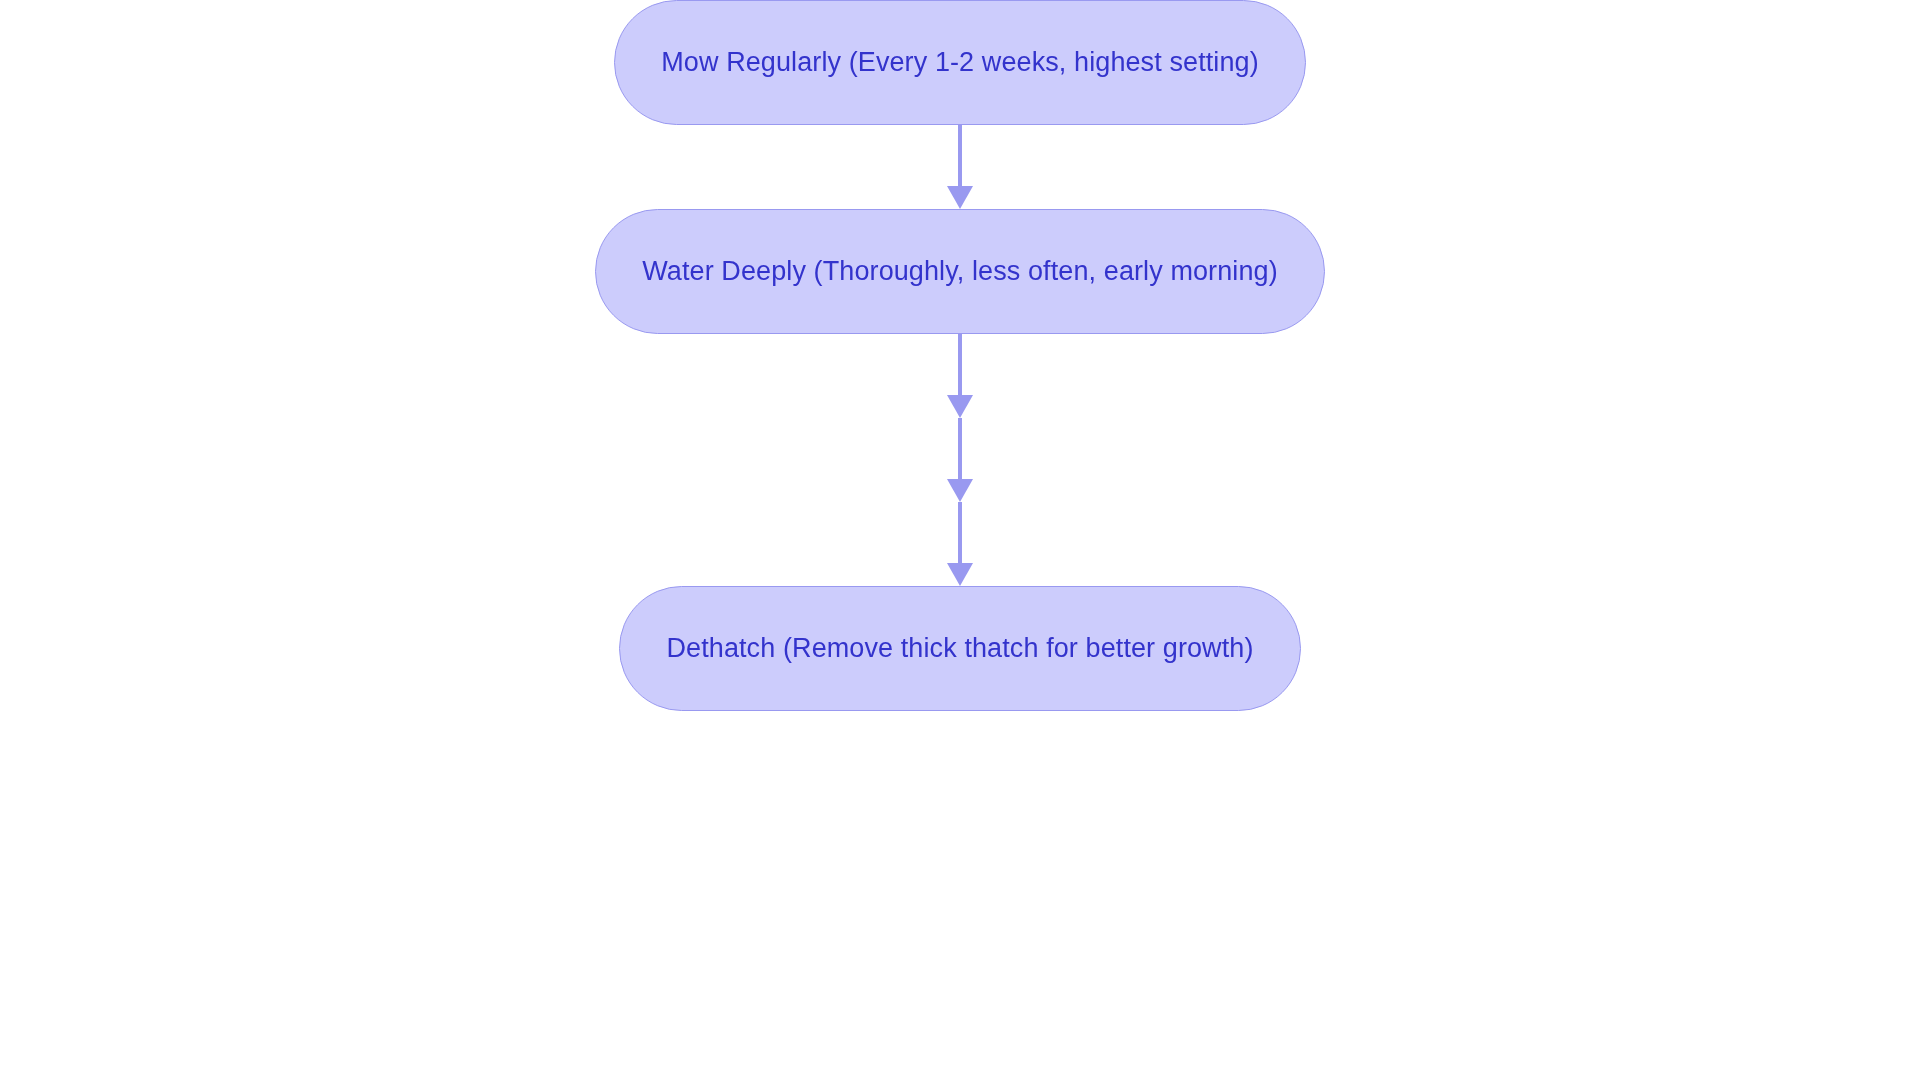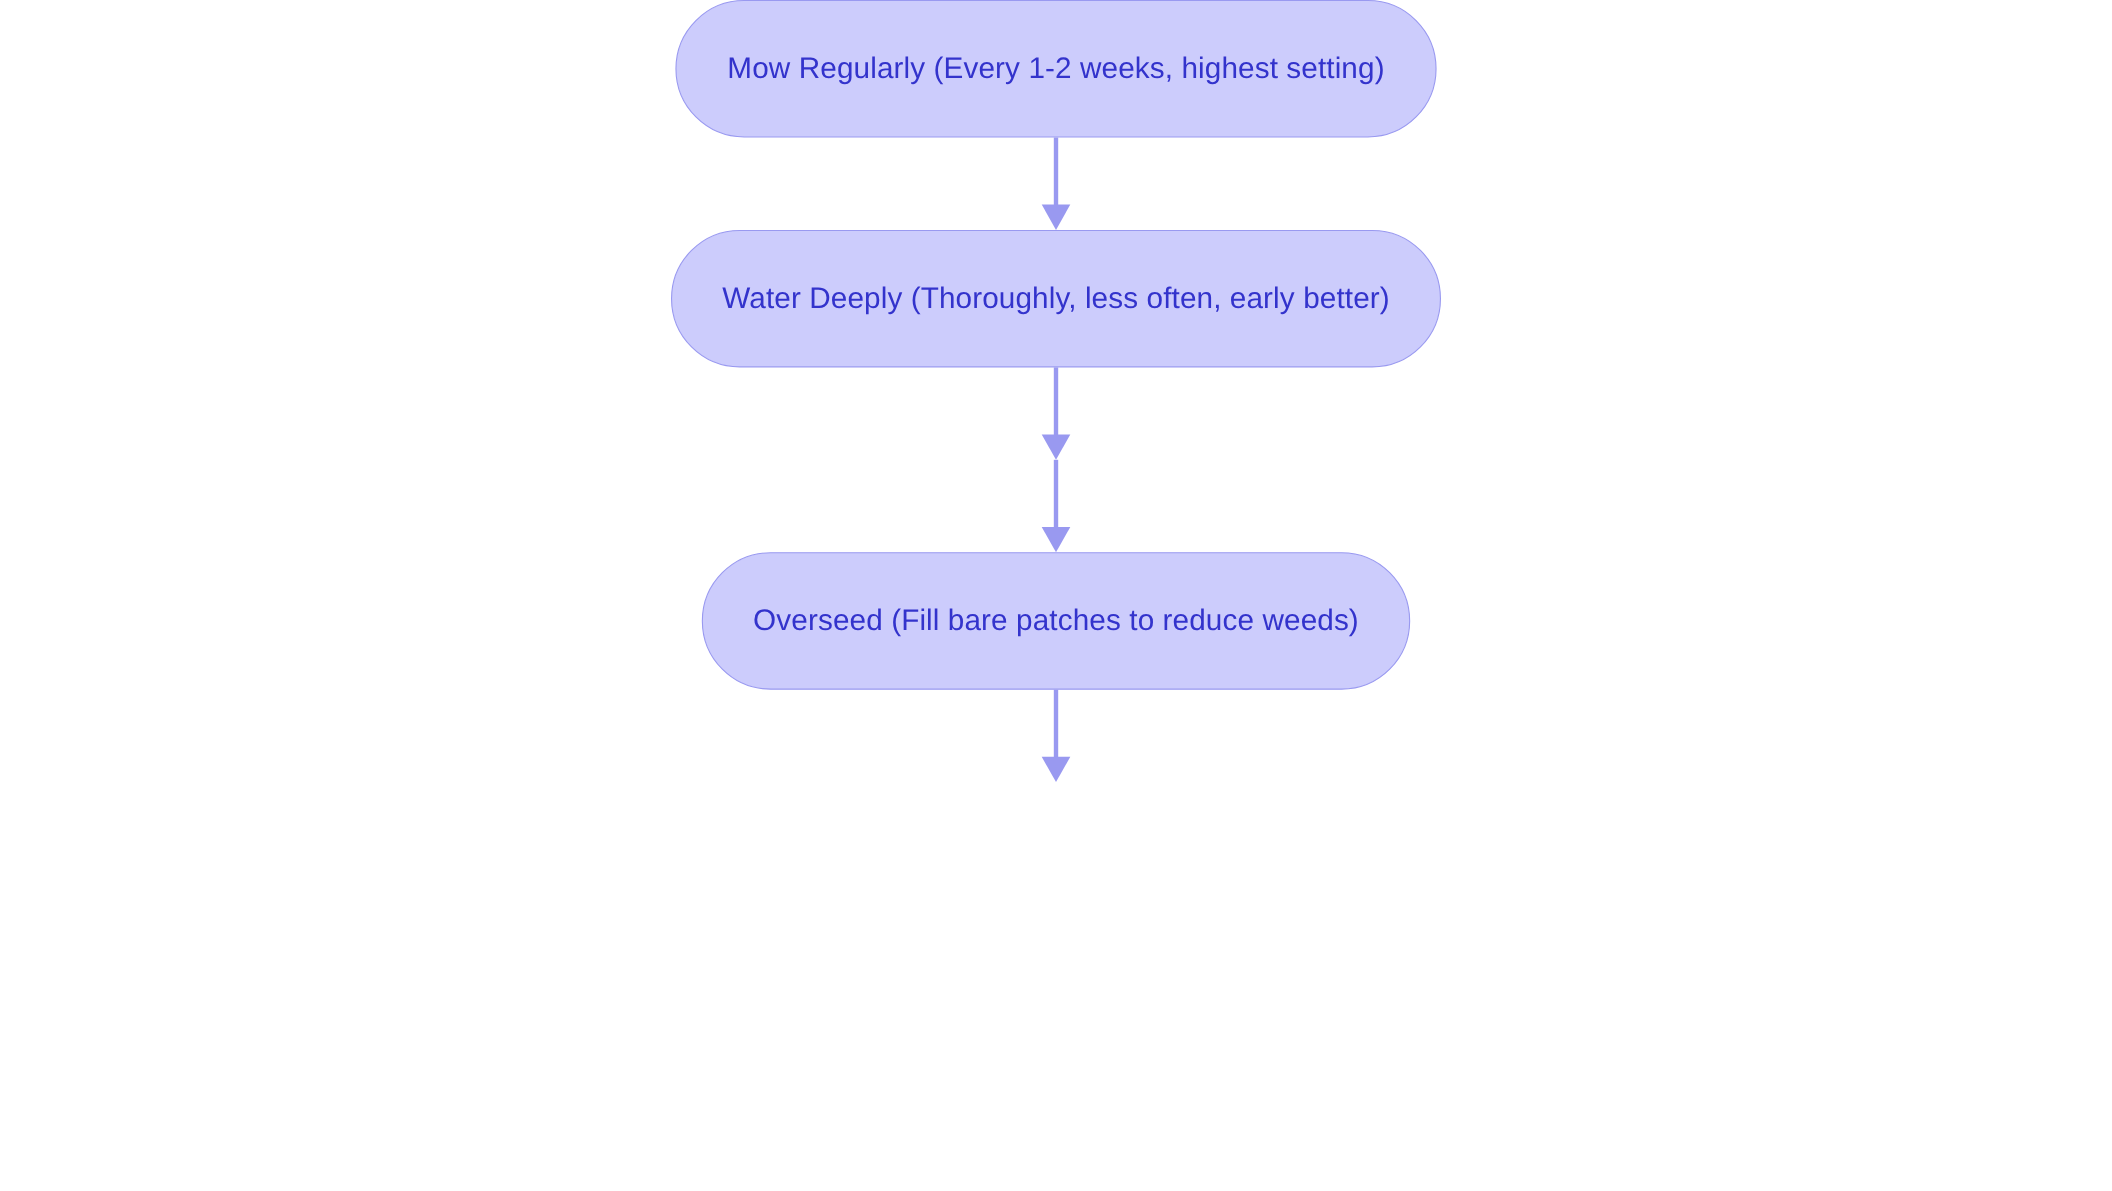--- a/index.html
+++ b/index.html
@@ -97,41 +97,41 @@
       </div>
     </div>
 
     <div class="connector">
       <div class="shaft" style="background: rgb(153, 153, 240);"></div>
       <div class="head" style="border-top-color: rgb(153, 153, 240);"></div>
     </div>
 
     <div class="node-row">
       <div class="node" style="background: rgb(204, 204, 252); border-color: rgb(153, 153, 240); color: rgb(51, 51, 204);">
-        <span>Water Deeply (Thoroughly, less often, early better)</span>
+        <span>Water Deeply (Thoroughly, less often, early morning)</span>
       </div>
     </div>
 
     <div class="connector">
       <div class="shaft" style="background: rgb(153, 153, 240);"></div>
       <div class="head" style="border-top-color: rgb(153, 153, 240);"></div>
     </div>
 
 
     <div class="connector">
       <div class="shaft" style="background: rgb(153, 153, 240);"></div>
       <div class="head" style="border-top-color: rgb(153, 153, 240);"></div>
     </div>
 
-    <div class="node-row">
-      <div class="node" style="background: rgb(204, 204, 252); border-color: rgb(153, 153, 240); color: rgb(51, 51, 204);">
-        <span>Overseed (Fill bare patches to reduce weeds)</span>
-      </div>
-    </div>
 
     <div class="connector">
       <div class="shaft" style="background: rgb(153, 153, 240);"></div>
       <div class="head" style="border-top-color: rgb(153, 153, 240);"></div>
     </div>
 
+    <div class="node-row">
+      <div class="node" style="background: rgb(204, 204, 252); border-color: rgb(153, 153, 240); color: rgb(51, 51, 204);">
+        <span>Dethatch (Remove thick thatch for better growth)</span>
+      </div>
+    </div>
 
   </div>
 </div>
 
 </body></html>

